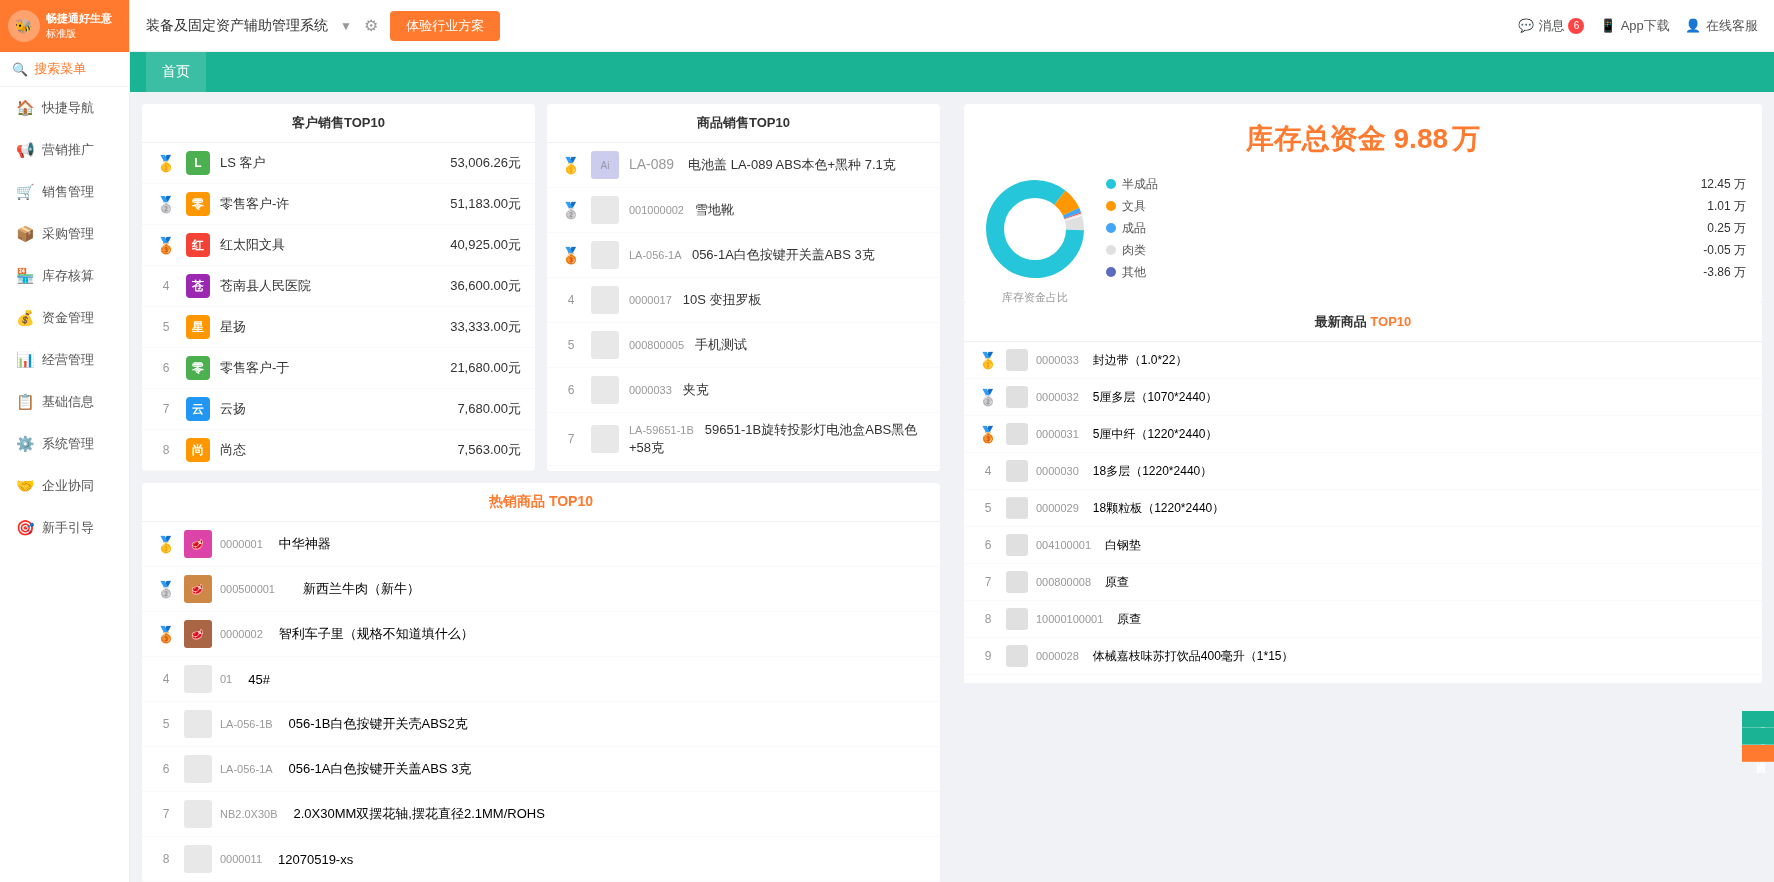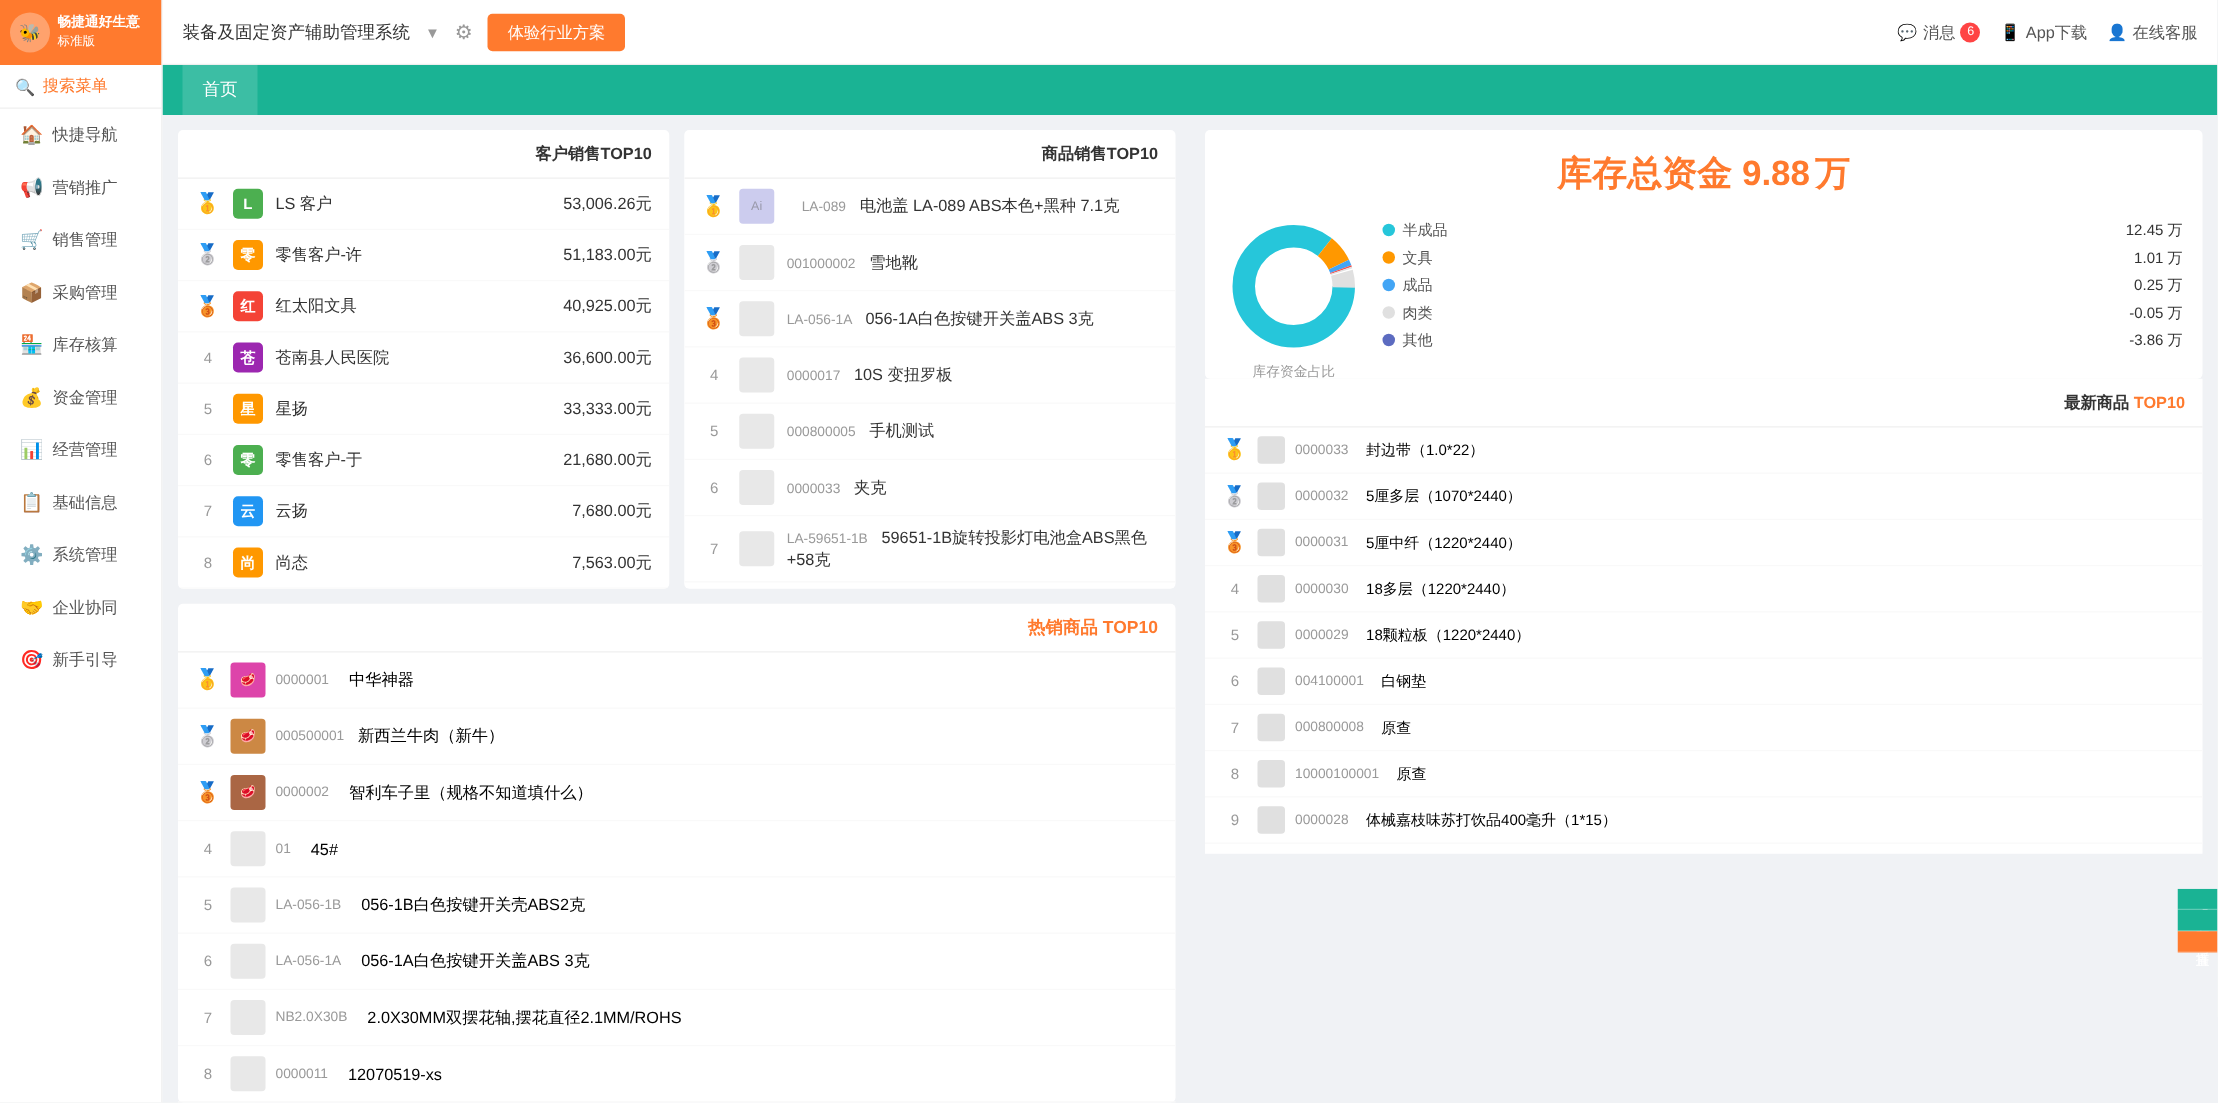--- a/index.html
+++ b/index.html
@@ -166,21 +166,21 @@
     .col-half {
       flex: 1;
       background: #fff;
       border-radius: 4px;
       overflow: hidden;
     }
 
     .section-header {
       display: flex;
       align-items: center;
-      justify-content: flex-end;
+      justify-content: center;
       padding: 10px 14px;
       border-bottom: 1px solid #f0f0f0;
       font-size: 13px;
       font-weight: bold;
       color: #333;
     }
 
     
     .ranking-table { width: 100%; }
     .ranking-row {
@@ -509,21 +509,21 @@
         </div>
 
         <div class="col-half">
           <div class="section-header">
             <span>商品销售TOP10</span>
           </div>
           <div class="ranking-table">
             <div class="ranking-row">
               <span class="rank-medal gold">🥇</span>
               <div class="product-img" style="background:#cce;color:#99a;">Ai</div>
-              <span class="rank-name"><span style="color:#999;font-size:11px;margin-left:12px;">LA-089　</span>电池盖 LA-089 ABS本色+黑种 7.1克</span>
+              <span class="rank-name"><span style="color:#999;font-size:14px;">LA-089　</span>电池盖 LA-089 ABS本色+黑种 7.1克</span>
             </div>
             <div class="ranking-row">
               <span class="rank-medal silver">🥈</span>
               <div class="product-img"></div>
               <span class="rank-name"><span style="color:#999;font-size:11px;">001000002　</span>雪地靴</span>
             </div>
             <div class="ranking-row">
               <span class="rank-medal bronze">🥉</span>
               <div class="product-img"></div>
               <span class="rank-name"><span style="color:#999;font-size:11px;">LA-056-1A　</span>056-1A白色按键开关盖ABS 3克</span>
@@ -560,21 +560,21 @@
           <div class="hot-product-row">
             <span class="rank-medal gold">🥇</span>
             <div class="product-img" style="background:#d4a;">🥩</div>
             <span style="color:#999;font-size:11px;text-align:center;">0000001</span>
             <span style="margin-left:8px;">中华神器</span>
           </div>
           <div class="hot-product-row">
             <span class="rank-medal silver">🥈</span>
             <div class="product-img" style="background:#c84;">🥩</div>
             <span style="color:#999;font-size:11px;">000500001</span>
-            <span style="margin-left:3px;">新西兰牛肉（新牛）</span>
+            <span style="margin-left:20px;">新西兰牛肉（新牛）</span>
           </div>
           <div class="hot-product-row">
             <span class="rank-medal bronze">🥉</span>
             <div class="product-img" style="background:#a64;">🥩</div>
             <span style="color:#999;font-size:11px;">0000002</span>
             <span style="margin-left:8px;">智利车子里（规格不知道填什么）</span>
           </div>
           <div class="hot-product-row">
             <span class="rank-num">4</span>
             <div class="product-img"></div>

